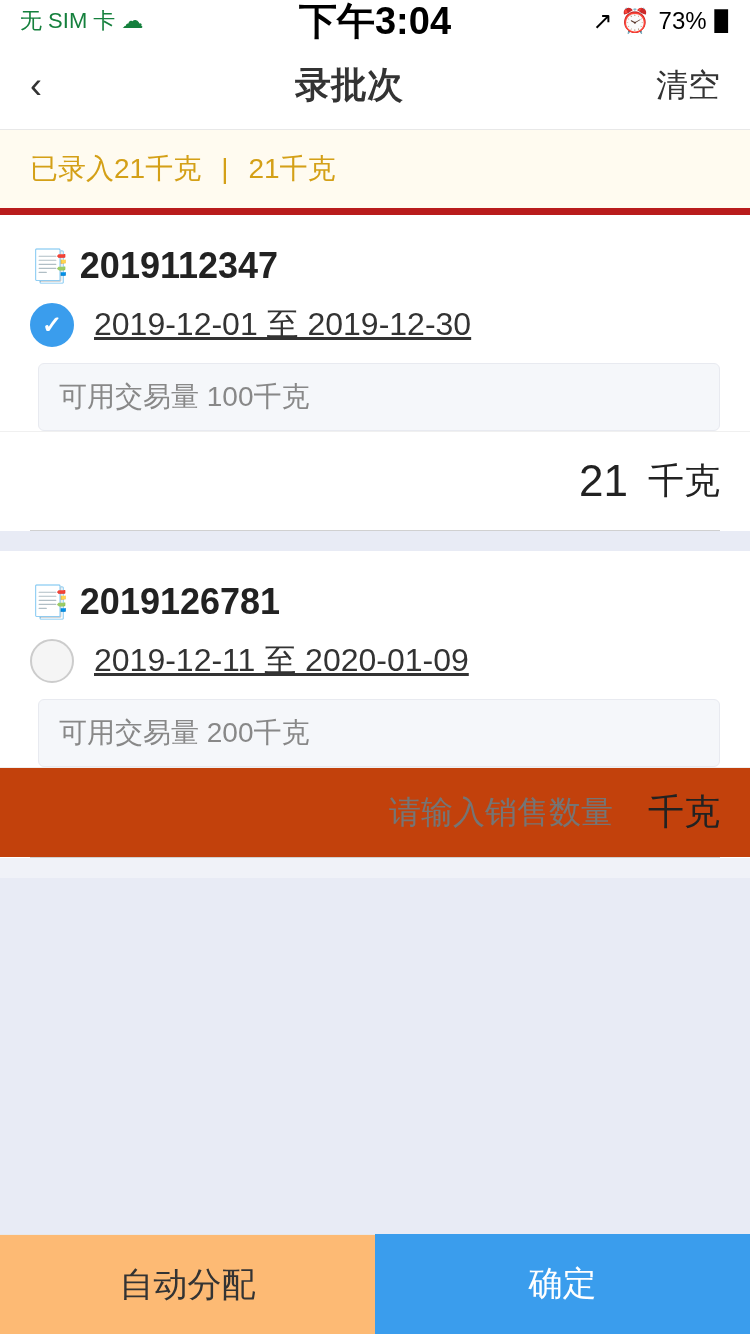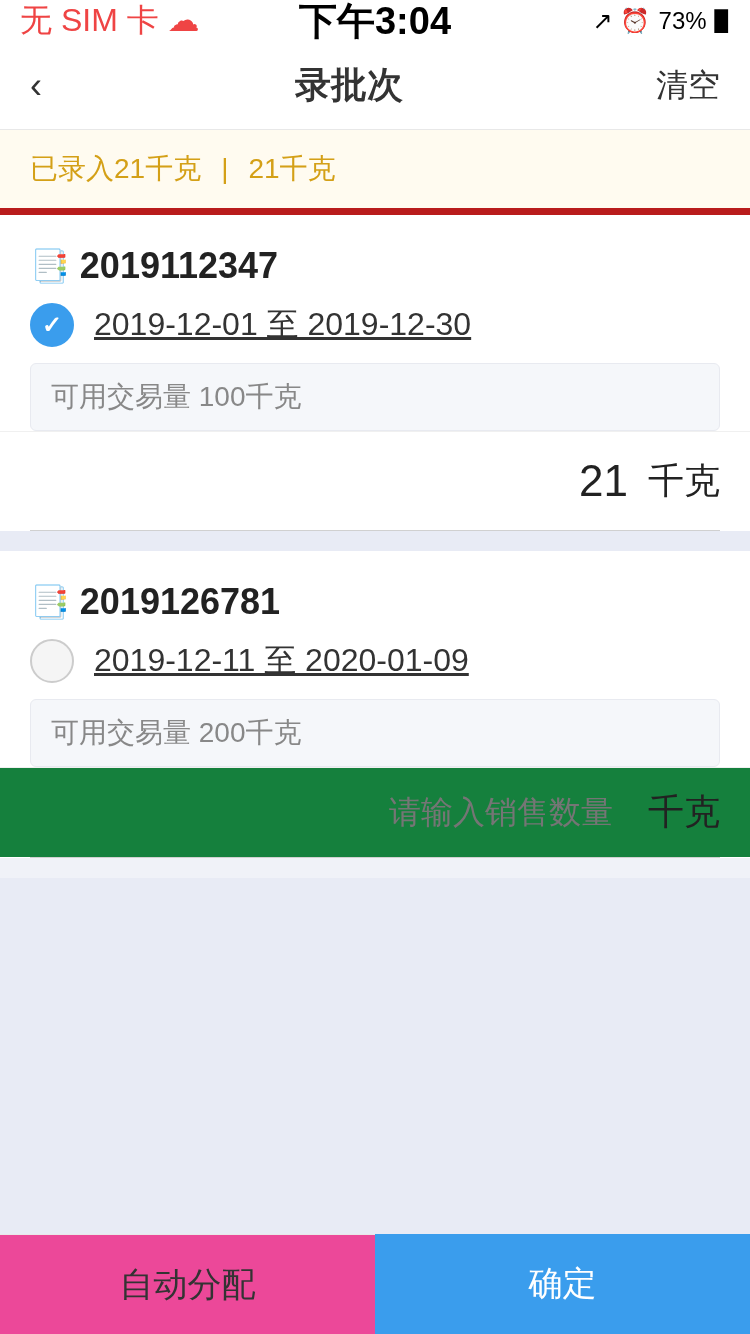--- a/index.html
+++ b/index.html
@@ -20,22 +20,22 @@
       display: flex;
       align-items: center;
       justify-content: space-between;
       padding: 0 20px;
       font-size: 26px;
     }
     .status-left {
       display: flex;
       align-items: center;
       gap: 10px;
-      font-size: 32px;
-      color: #ef4444;
+      font-size: 22px;
+      color: #15803d;
     }
     .status-center {
       font-size: 38px;
       font-weight: 600;
       color: #000;
       position: absolute;
       left: 50%;
       transform: translateX(-50%);
     }
     .status-right {
@@ -148,21 +148,21 @@
       font-size: 32px;
       color: #333;
       text-decoration: underline;
     }
     .available-qty-box {
       background: #f5f7fa;
       border: 1px solid #e8eaf0;
       border-radius: 6px;
       padding: 14px 20px;
       margin-bottom: 0;
-      margin-left: 0;
+      margin-left: 8px;
     }
     .available-qty-text {
       font-size: 28px;
       color: #888;
     }
 
     
     .quantity-row {
       background: #fff;
       display: flex;
@@ -180,21 +180,21 @@
     .quantity-unit {
       font-size: 36px;
       color: #222;
     }
     .quantity-input-row {
       display: flex;
       align-items: center;
       justify-content: flex-end;
       padding: 20px 30px;
       gap: 20px;
-      background: #15803d;
+      background: #c2410c;
       border-top: 1px solid #f0f0f0;
     }
     .quantity-input {
       border: none;
       outline: none;
       font-size: 34px;
       color: #ccc;
       text-align: right;
       background: transparent;
       width: 300px;
@@ -218,21 +218,21 @@
       position: fixed;
       bottom: 0;
       left: 0;
       width: 750px;
       height: 100px;
       display: flex;
       z-index: 100;
     }
     .btn-auto {
       flex: 1;
-      background: #ec4899;
+      background: #fdba74;
       border: none;
       border-top: 1px solid #e8e8e8;
       font-size: 34px;
       color: #333;
       cursor: pointer;
     }
     .btn-confirm {
       flex: 1;
       background: #3a9ded;
       border: none;

